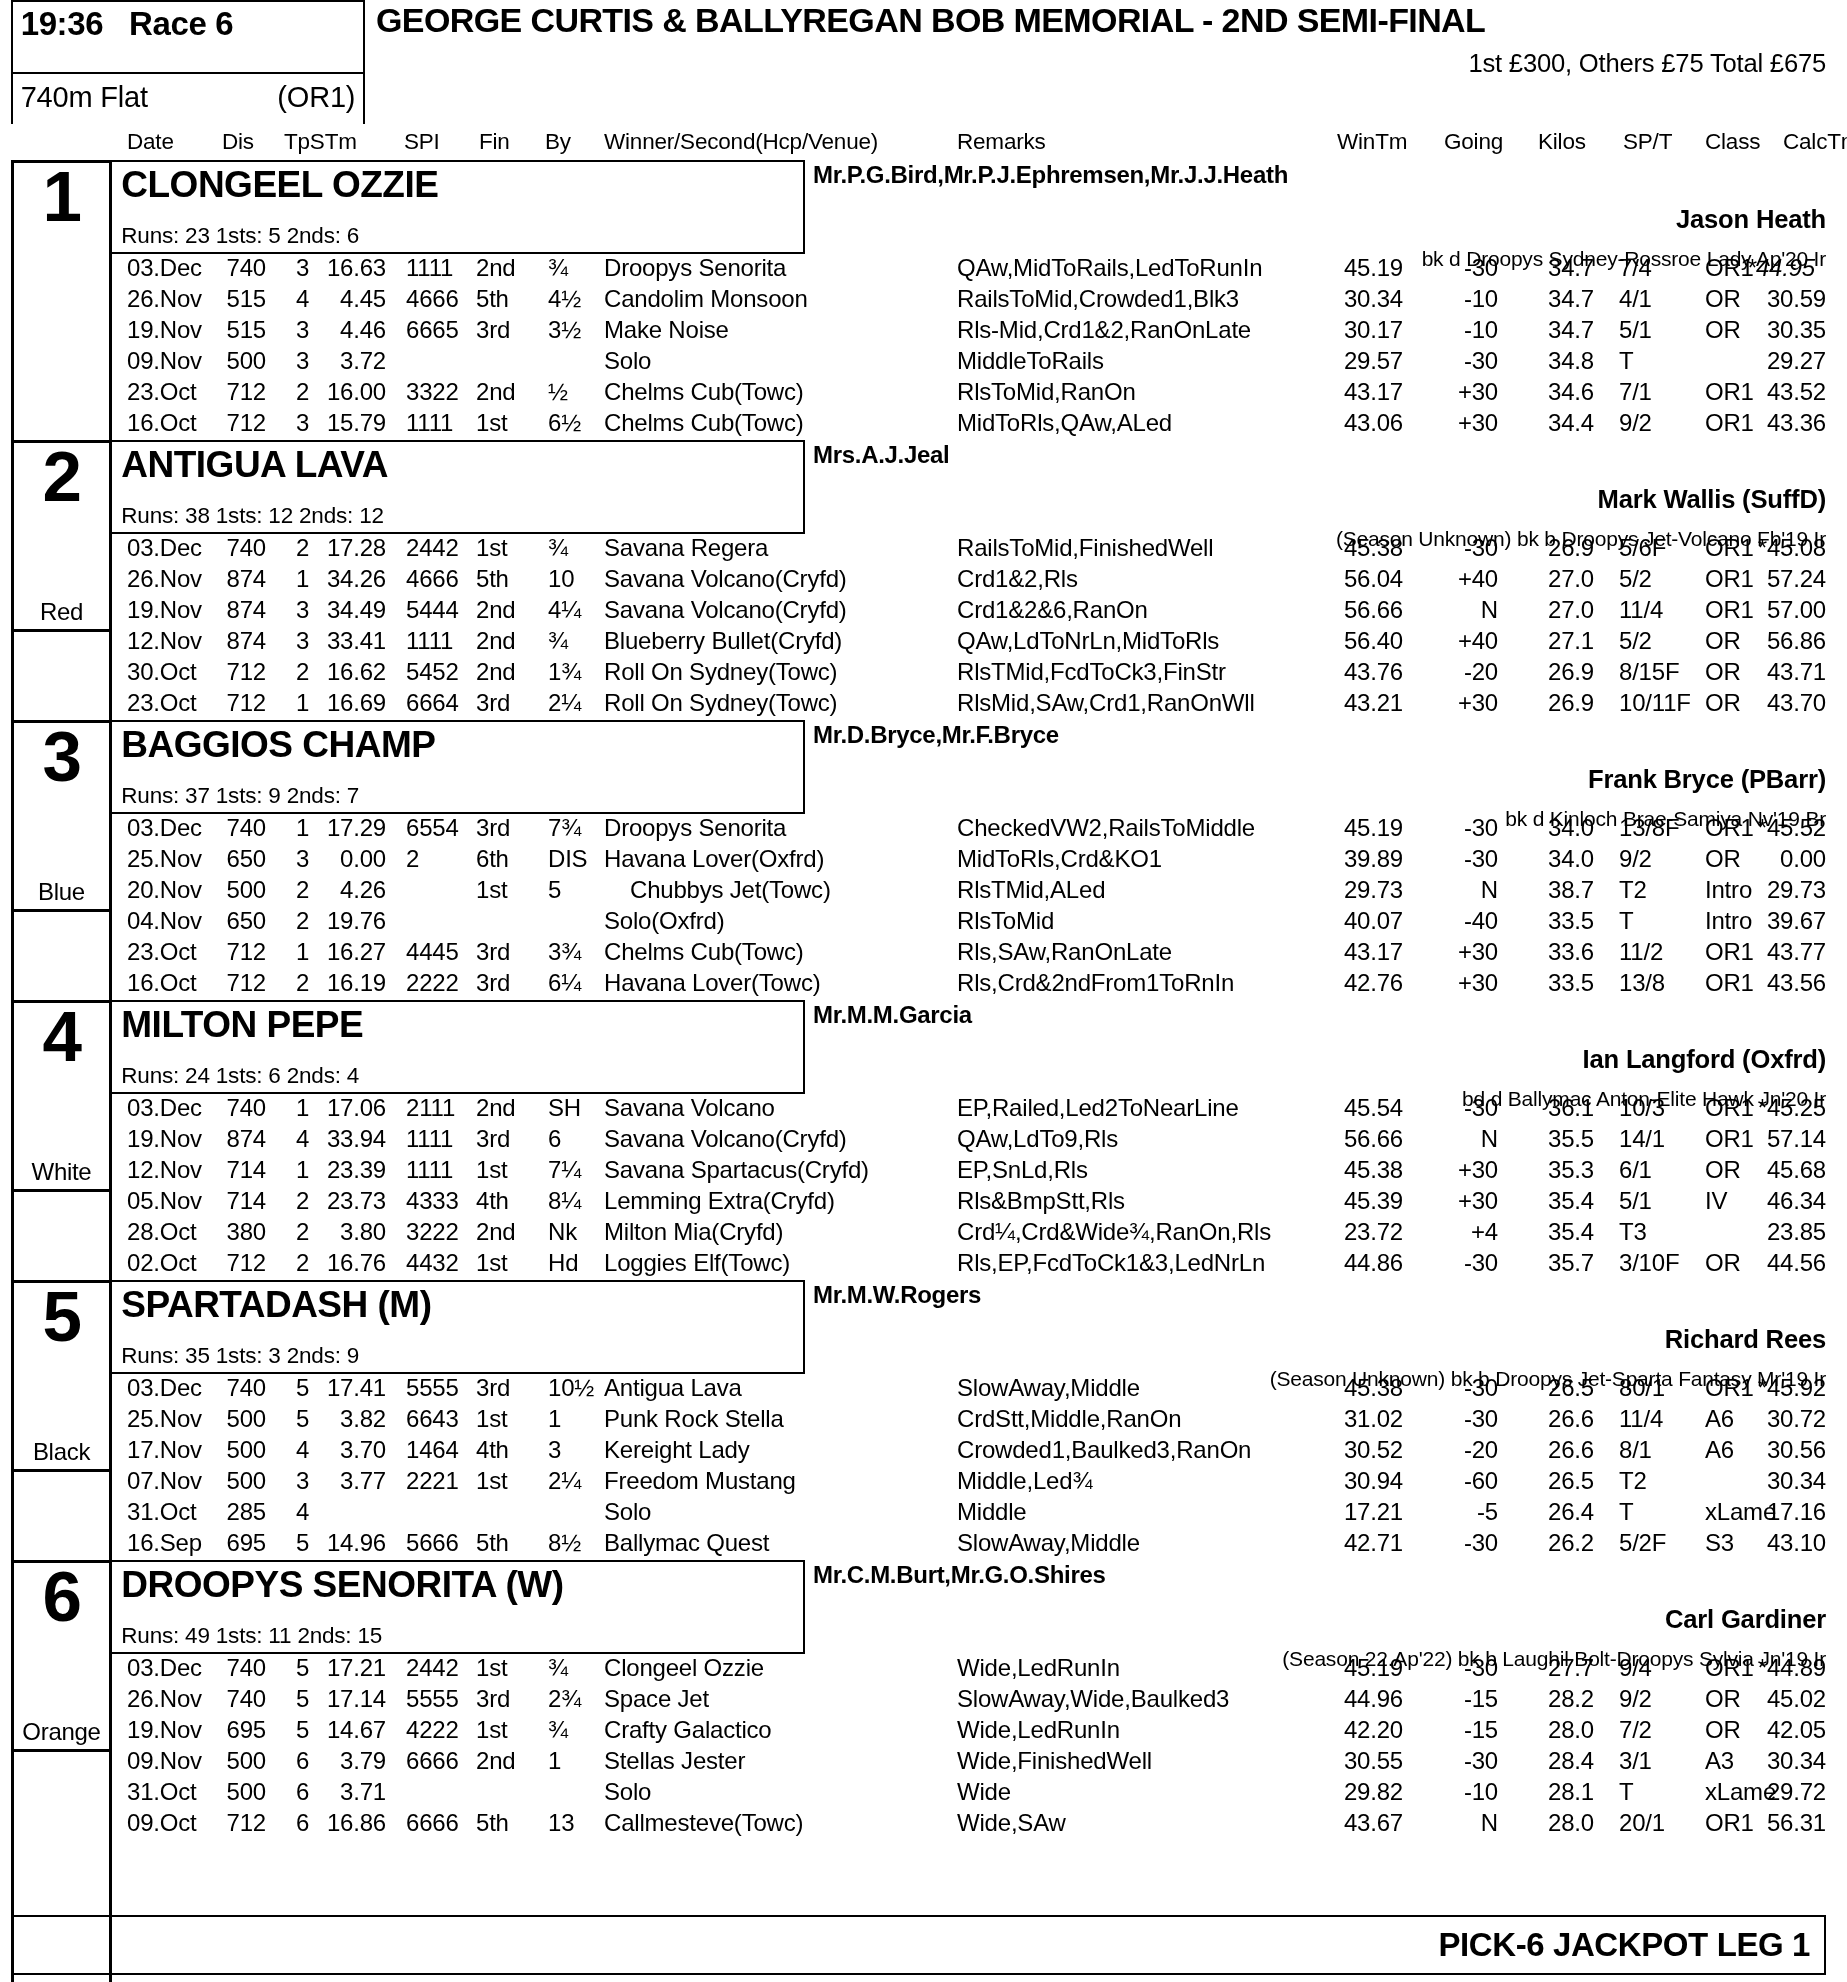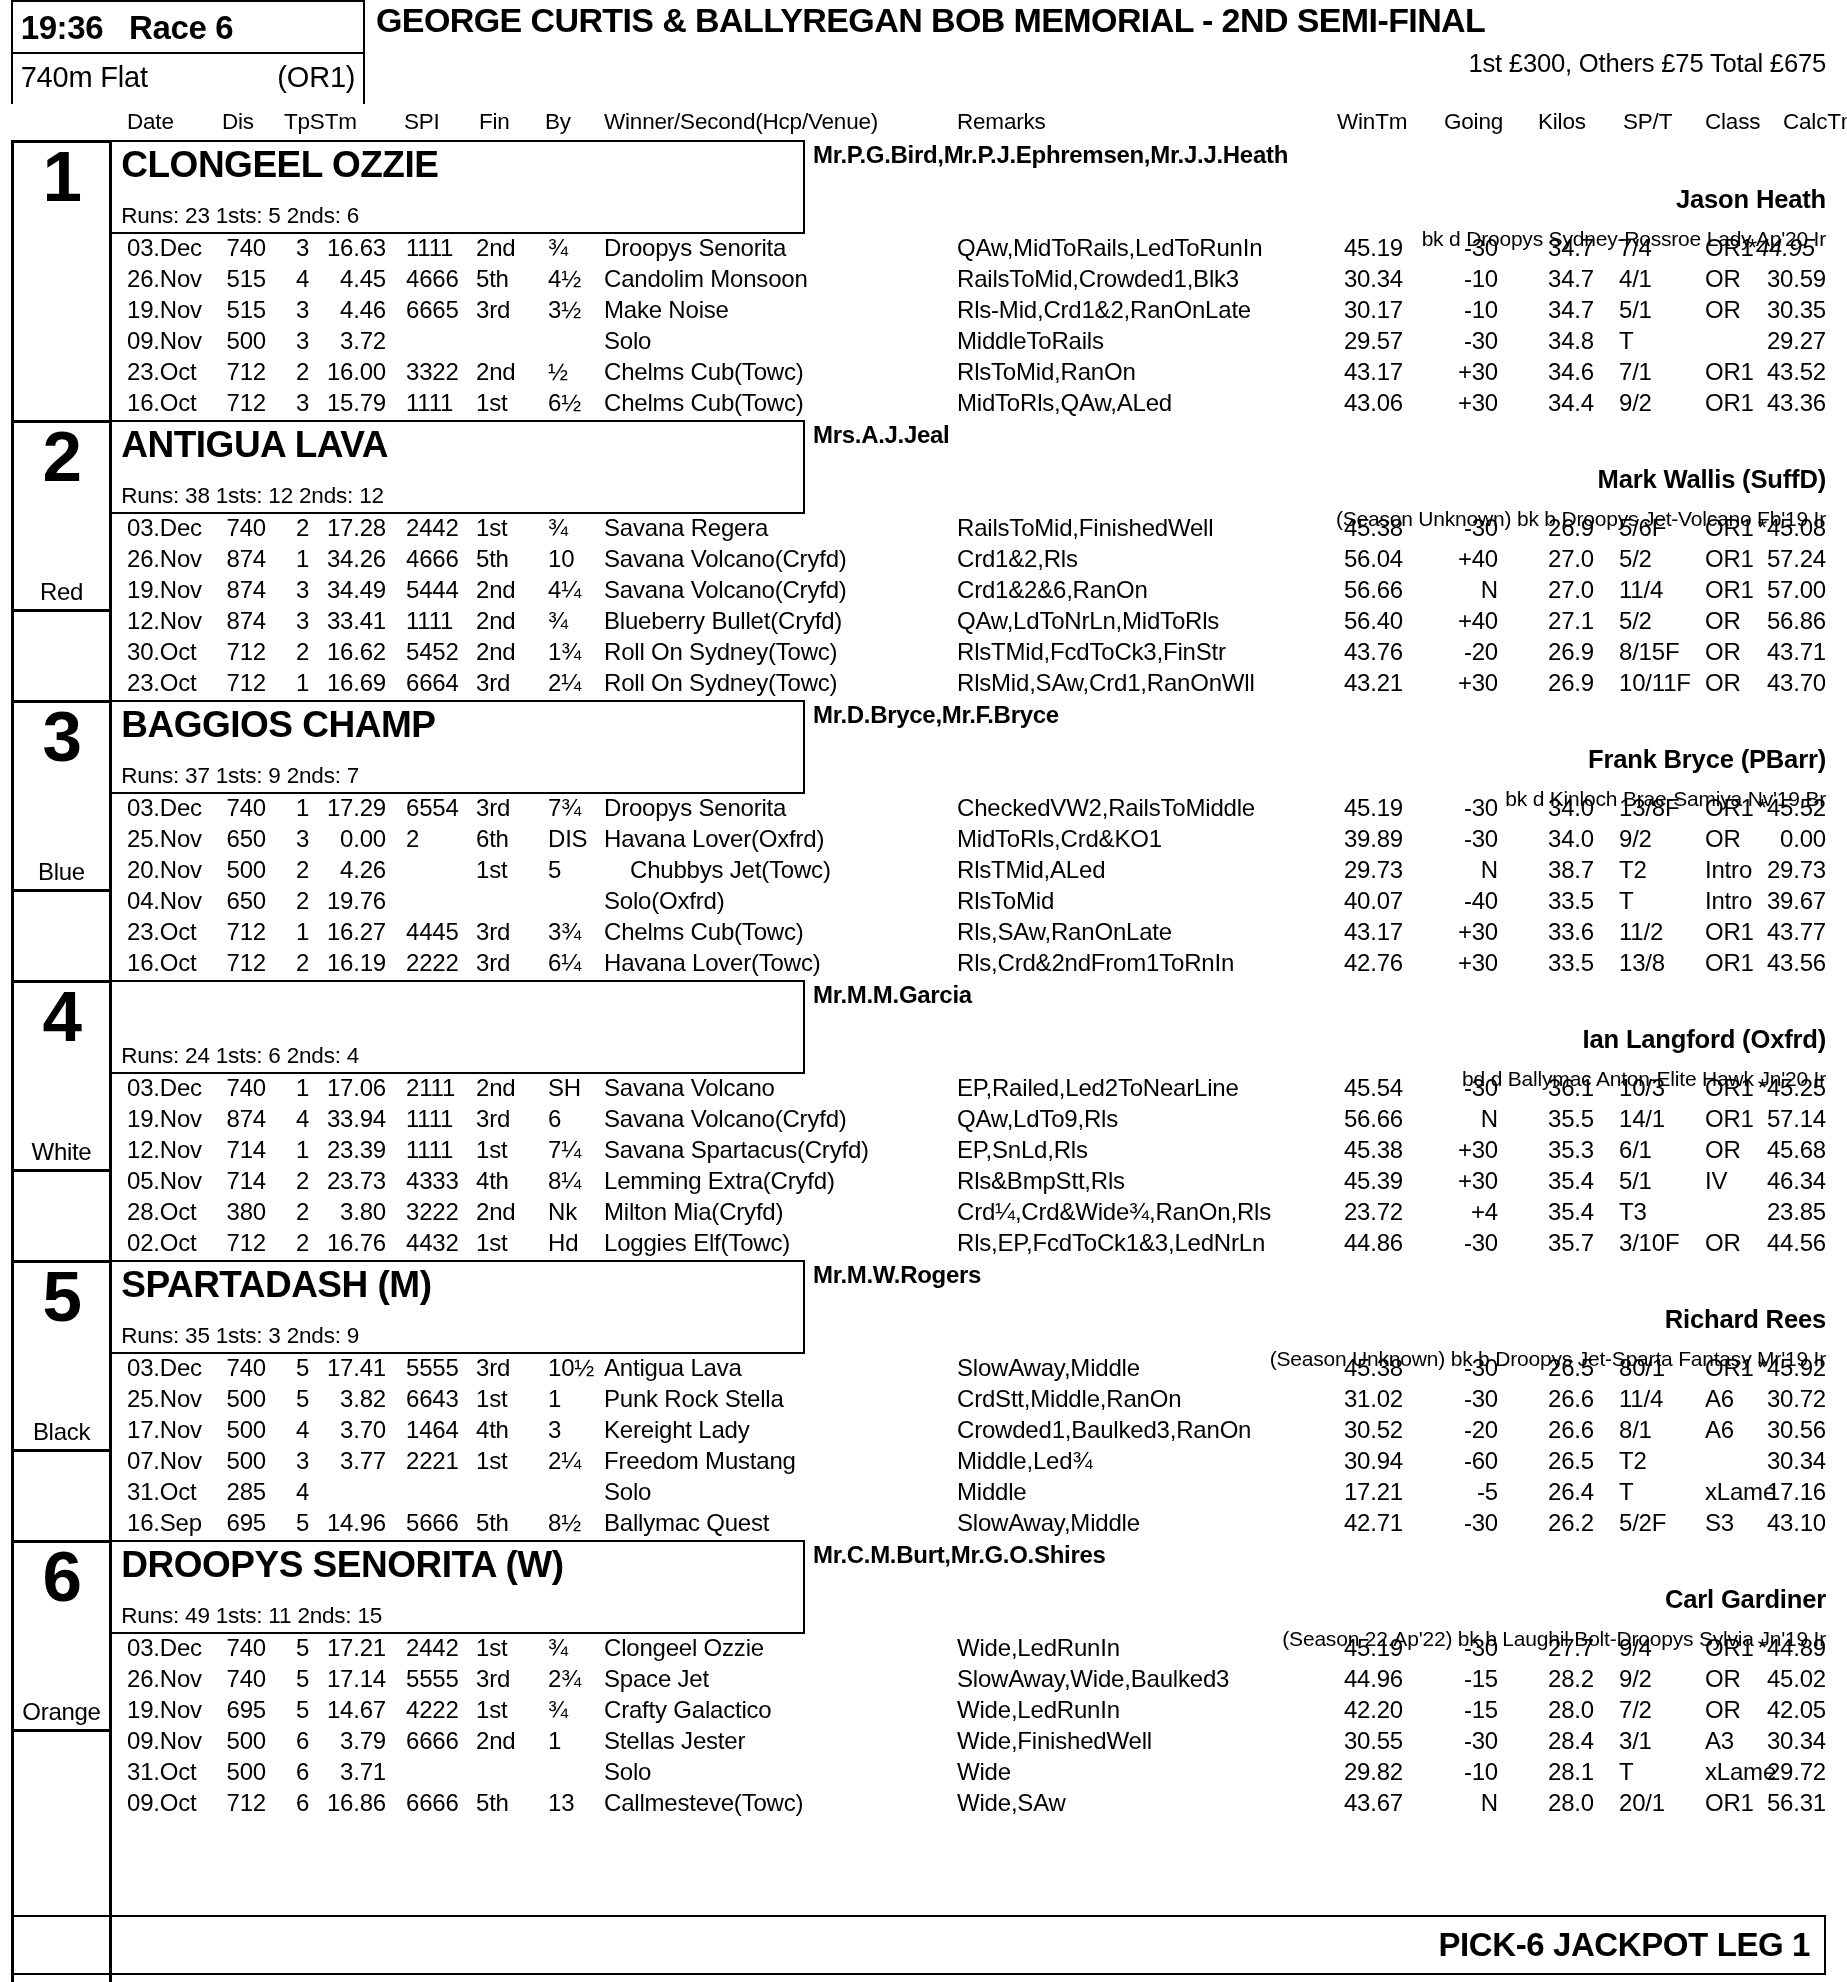--- a/index.html
+++ b/index.html
@@ -30,23 +30,23 @@
   }
   .hdr-left {
     width: 354px;
     flex: 0 0 354px;
     border: 2.3px solid #000;
     border-bottom: none;
   }
   .hdr-left-top {
     border-bottom: 2.3px solid #000;
     padding: 3.1px 7.7px 4.6px 7.7px;
-    height: 52px;
+    height: 72px;
     display: flex;
-    align-items: flex-end;
+    align-items: flex-start;
     white-space: nowrap;
   }
   .hdr-time {
     font-size: 33px;
     font-weight: bold;
     letter-spacing: -0.4px;
   }
   .hdr-raceno {
     font-size: 33px;
     font-weight: bold;
@@ -630,20 +630,21 @@
         </div>
       </div>
       <div class="dog" style="position: relative;">
         <div class="dog-top">
           <div class="trap-cell" style="height: 472px; position: absolute; left: 0px; top: 0px; width: 101px;">
             <div class="trap-num">4</div>
             <div class="trap-colour">Black</div>
           </div>
           <div class="dog-main" style="margin-left: 101px;">
             <div class="name-box">
+              <div class="dog-name">MILTON PEPE</div>
               <div class="dog-runs">Runs: 24 1sts: 6 2nds: 4</div>
             </div>
             <div class="owner">Mr.M.M.Garcia</div>
             <div class="trainer">Ian Langford (Oxfrd)</div>
             <div class="breeding">bd d Ballymac Anton-Elite Hawk Jn'20 Ir</div>
           </div>
         </div>
         <div class="form-rows" style="margin-left: 0px;">
           <div class="form-row">
             <span style="left: 116px;">03.Dec</span>

